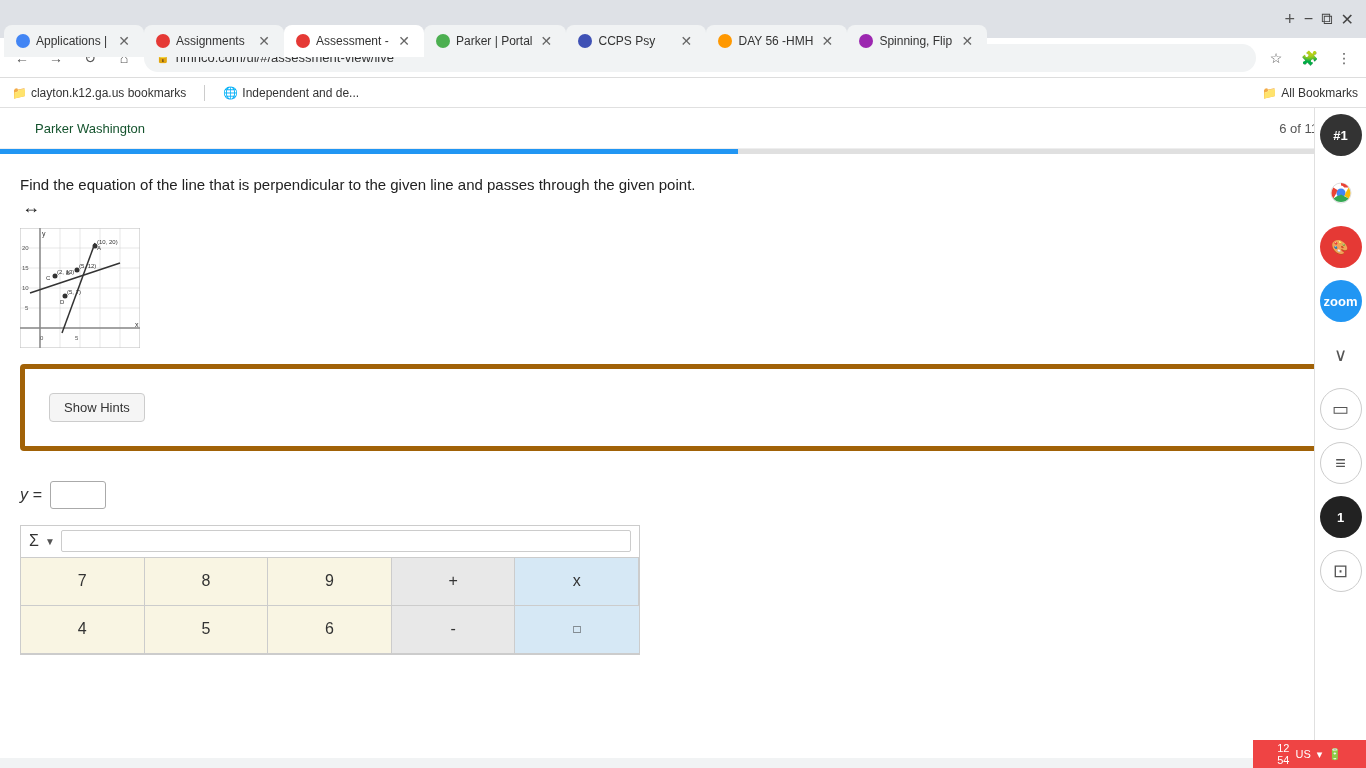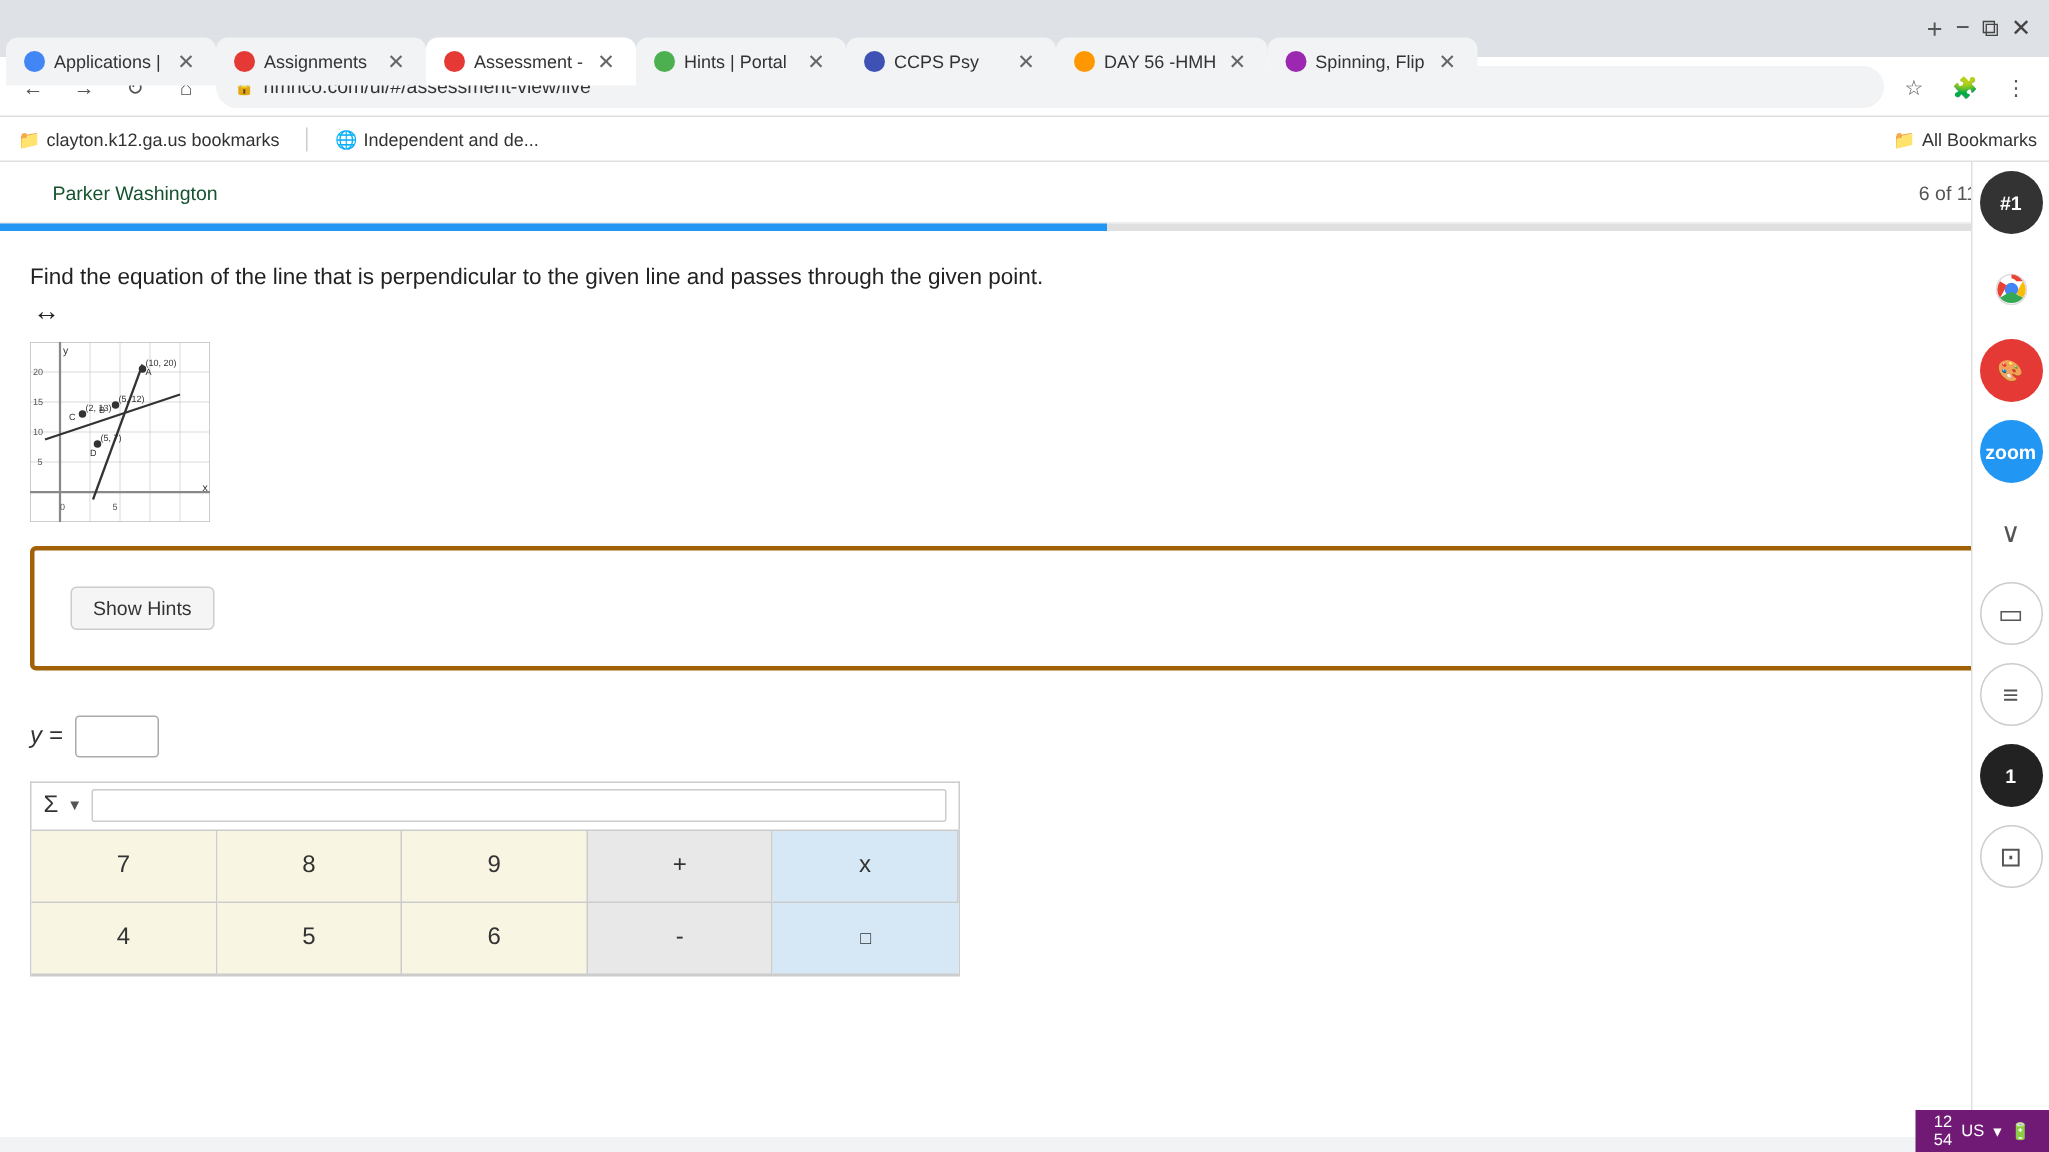--- a/index.html
+++ b/index.html
@@ -224,21 +224,21 @@
     }
 
     .enter-expression-text {
       font-size: 14px;
       color: #333;
       margin-bottom: 16px;
     }
 
     
     .hints-box {
-      border: 3px solid #a16207;
+      border: 5px solid #a16207;
       border-radius: 4px;
       padding: 24px;
       margin-bottom: 20px;
     }
     .show-hints-btn {
       background: #f5f5f5;
       border: 1px solid #ccc;
       border-radius: 4px;
       padding: 6px 14px;
       font-size: 13px;
@@ -338,25 +338,25 @@
       color: #555;
     }
     .rp-btn.zoom { background: #2196f3; color: white; font-size: 13px; font-weight: bold; }
     .rp-btn.outline { border: 1px solid #ccc; background: #fff; }
 
     
     .system-tray {
       position: fixed;
       bottom: 0;
       right: 0;
-      background: #701a75;
+      background: #ef4444;
       color: white;
       display: flex;
       align-items: center;
-      padding: 2px 12px;
+      padding: 2px 24px;
       gap: 6px;
       font-size: 11px;
       z-index: 200;
     }
   </style>
 </head>
 <body>
 
 <div class="browser-frame">
 
@@ -373,21 +373,21 @@
     <span class="tab-title">Assignments</span>
     <span class="tab-close">✕</span>
   </div>
         <div class="tab active">
     <span class="tab-favicon" style="background:#e53935;"></span>
     <span class="tab-title">Assessment -</span>
     <span class="tab-close">✕</span>
   </div>
         <div class="tab">
     <span class="tab-favicon" style="background:#4CAF50;"></span>
-    <span class="tab-title">Hints | Portal</span>
+    <span class="tab-title">Parker | Portal</span>
     <span class="tab-close">✕</span>
   </div>
         <div class="tab">
     <span class="tab-favicon" style="background:#3F51B5;"></span>
     <span class="tab-title">CCPS Psy</span>
     <span class="tab-close">✕</span>
   </div>
         <div class="tab">
     <span class="tab-favicon" style="background:#FF9800;"></span>
     <span class="tab-title">DAY 56 -HMH</span>

